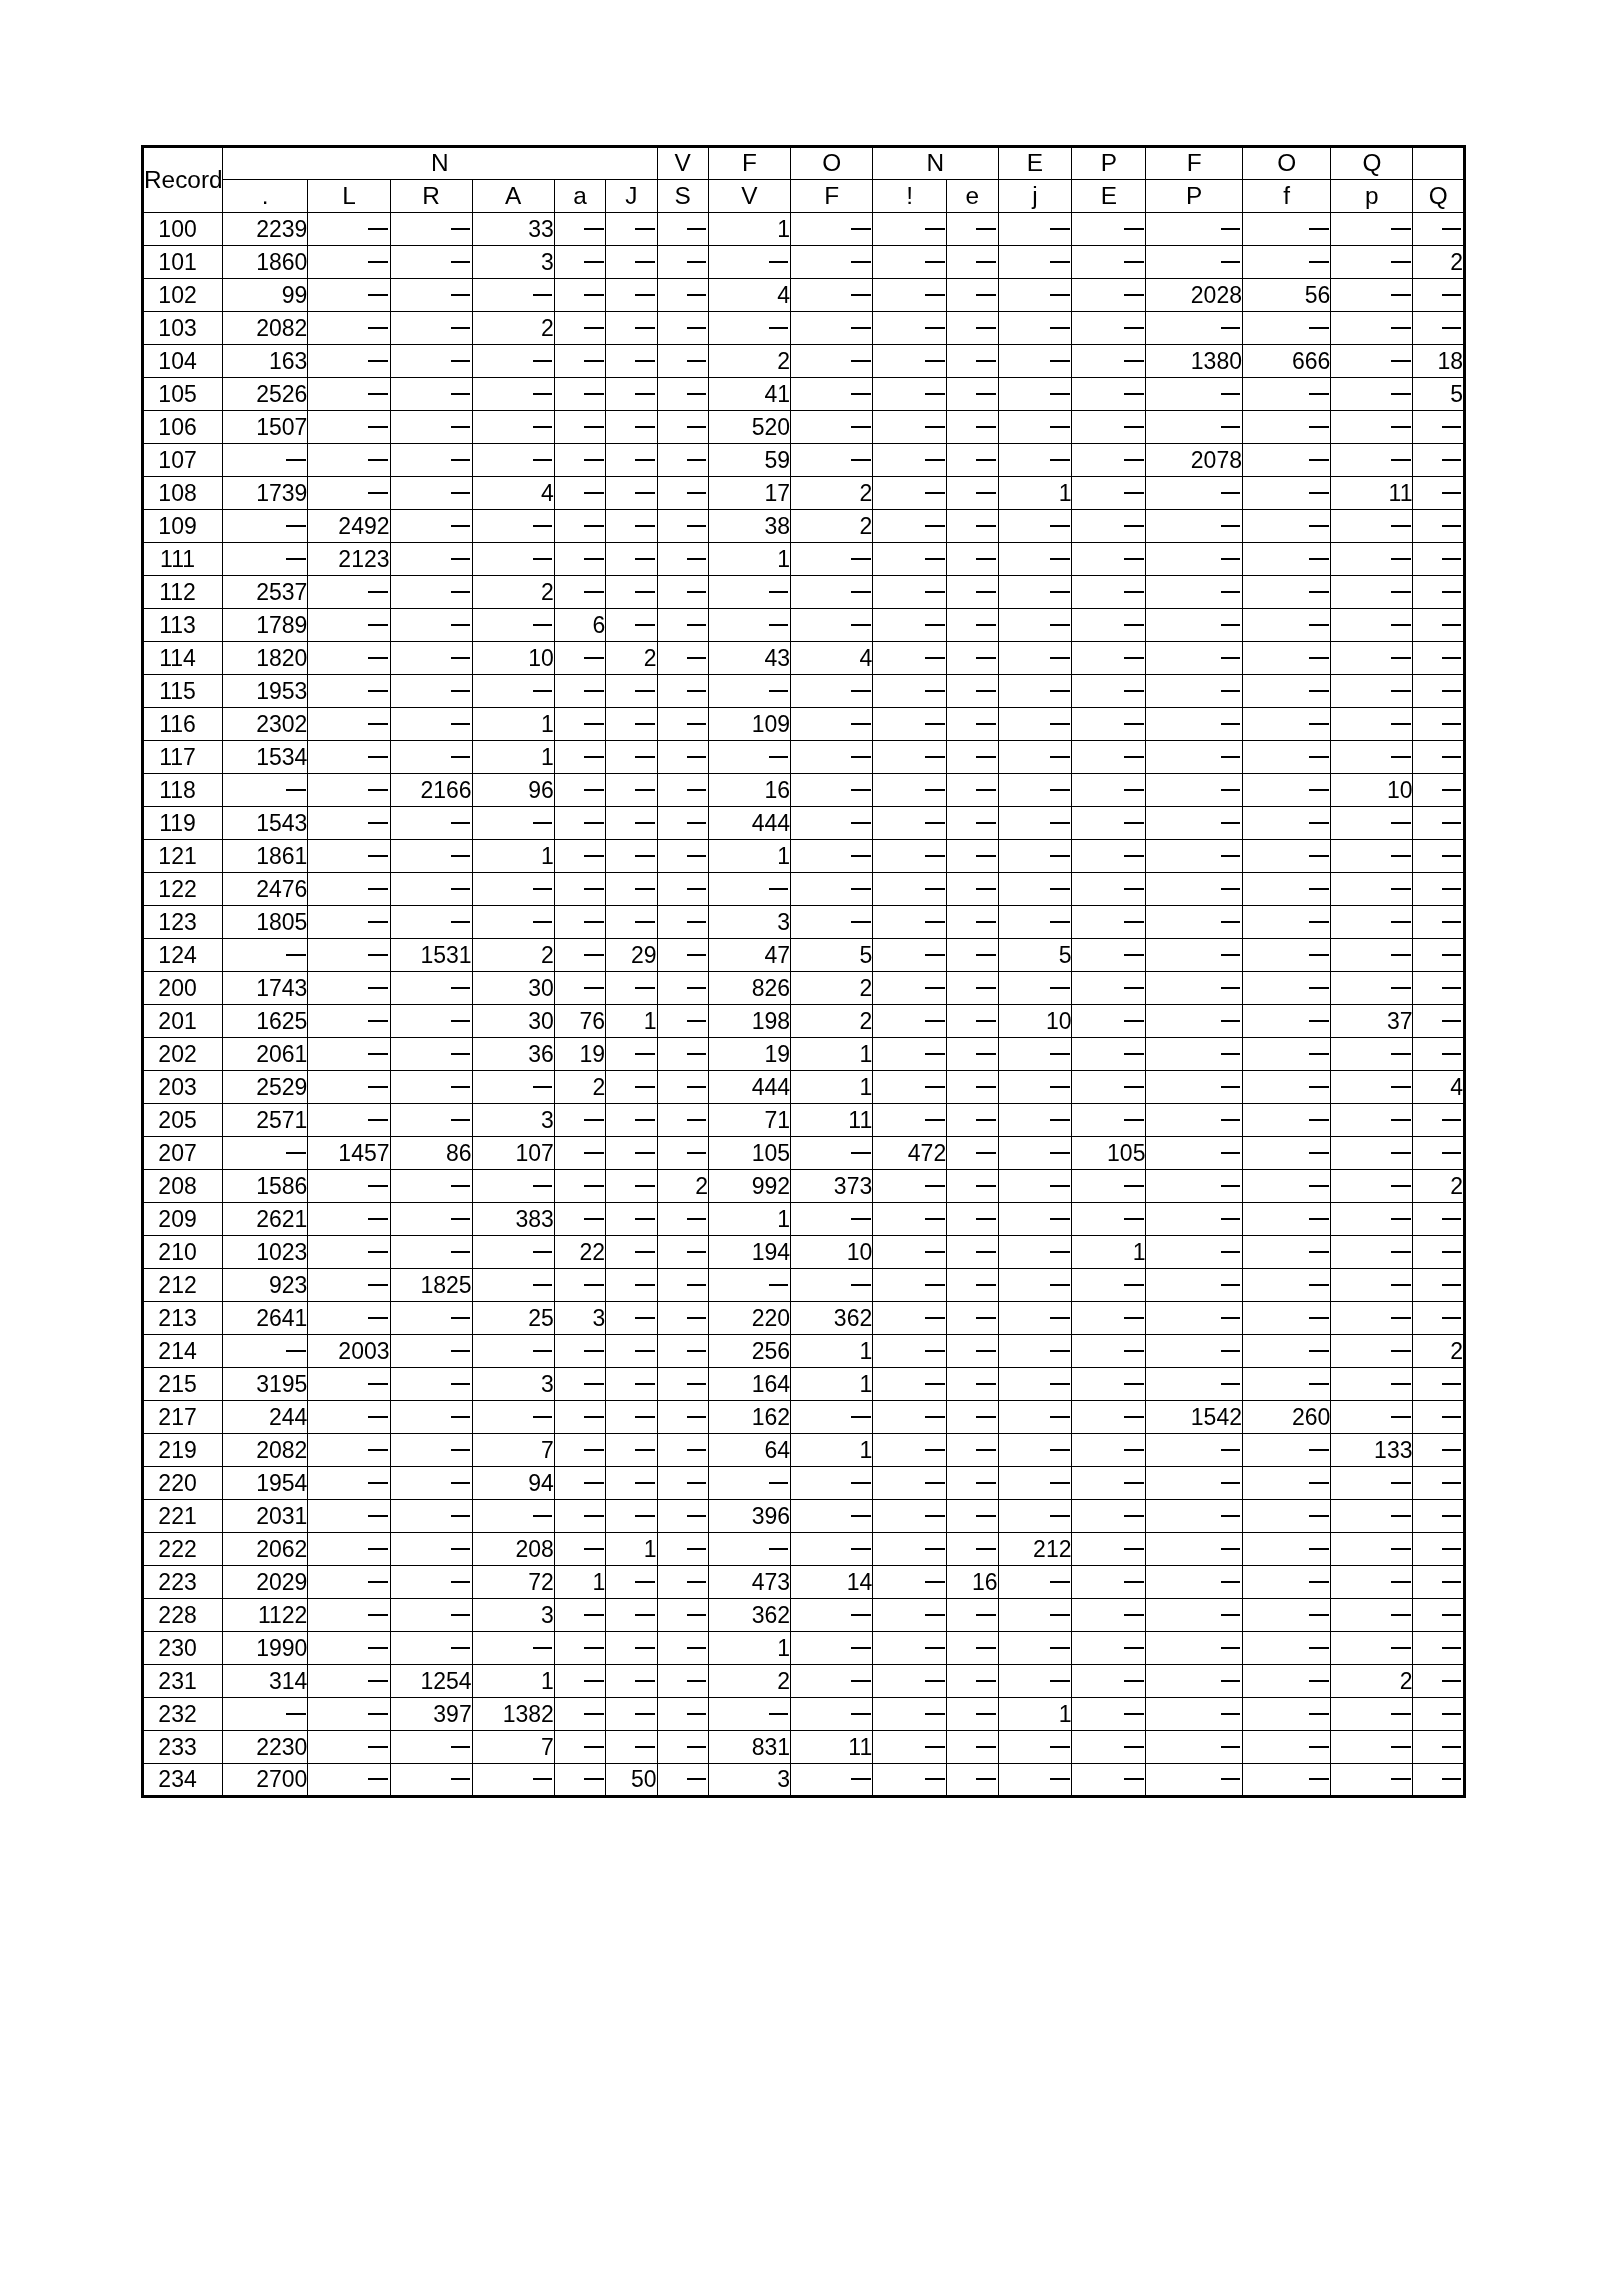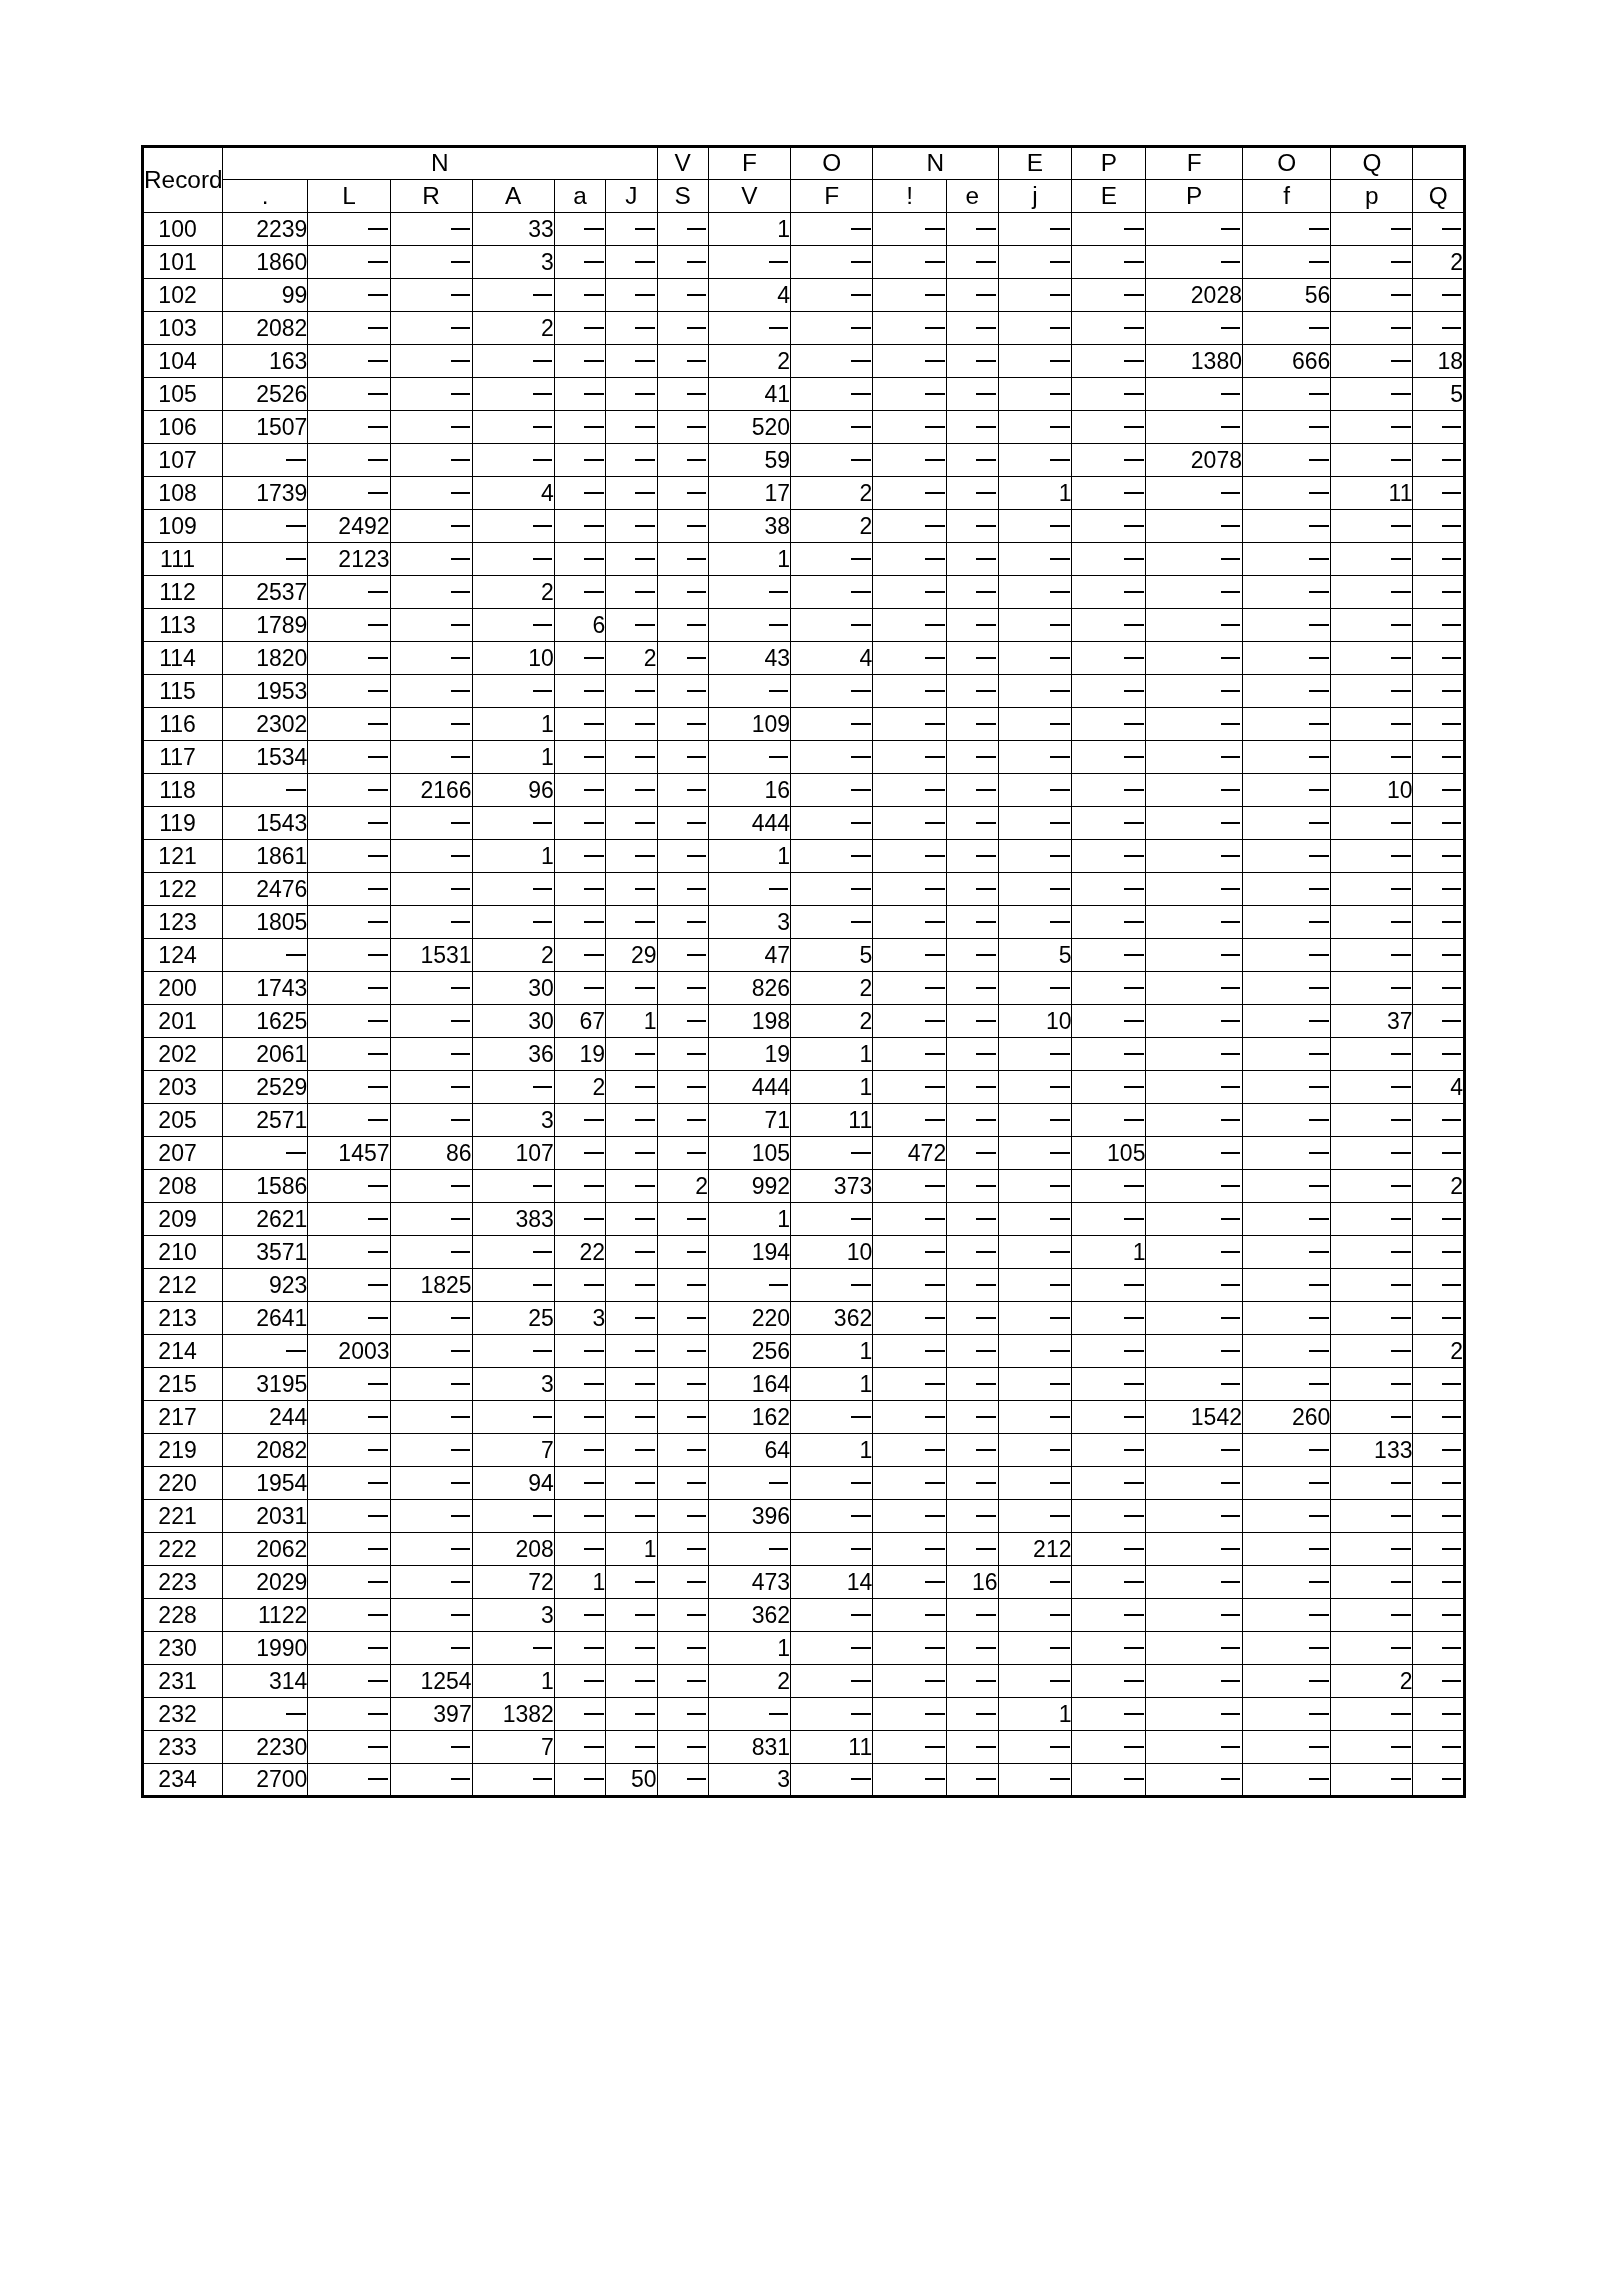--- a/index.html
+++ b/index.html
@@ -639,21 +639,21 @@
             <td><span class="dash"></span></td>
             <td><span class="dash"></span></td>
             <td><span class="dash"></span></td>
           </tr>
           <tr>
             <td class="rec">201</td>
             <td>1625</td>
             <td><span class="dash"></span></td>
             <td><span class="dash"></span></td>
             <td>30</td>
-            <td>67</td>
+            <td>76</td>
             <td>1</td>
             <td><span class="dash"></span></td>
             <td>198</td>
             <td>2</td>
             <td><span class="dash"></span></td>
             <td><span class="dash"></span></td>
             <td>10</td>
             <td><span class="dash"></span></td>
             <td><span class="dash"></span></td>
             <td><span class="dash"></span></td>
@@ -775,21 +775,21 @@
             <td><span class="dash"></span></td>
             <td><span class="dash"></span></td>
             <td><span class="dash"></span></td>
             <td><span class="dash"></span></td>
             <td><span class="dash"></span></td>
             <td><span class="dash"></span></td>
             <td><span class="dash"></span></td>
           </tr>
           <tr>
             <td class="rec">210</td>
-            <td>3571</td>
+            <td>1023</td>
             <td><span class="dash"></span></td>
             <td><span class="dash"></span></td>
             <td><span class="dash"></span></td>
             <td>22</td>
             <td><span class="dash"></span></td>
             <td><span class="dash"></span></td>
             <td>194</td>
             <td>10</td>
             <td><span class="dash"></span></td>
             <td><span class="dash"></span></td>

